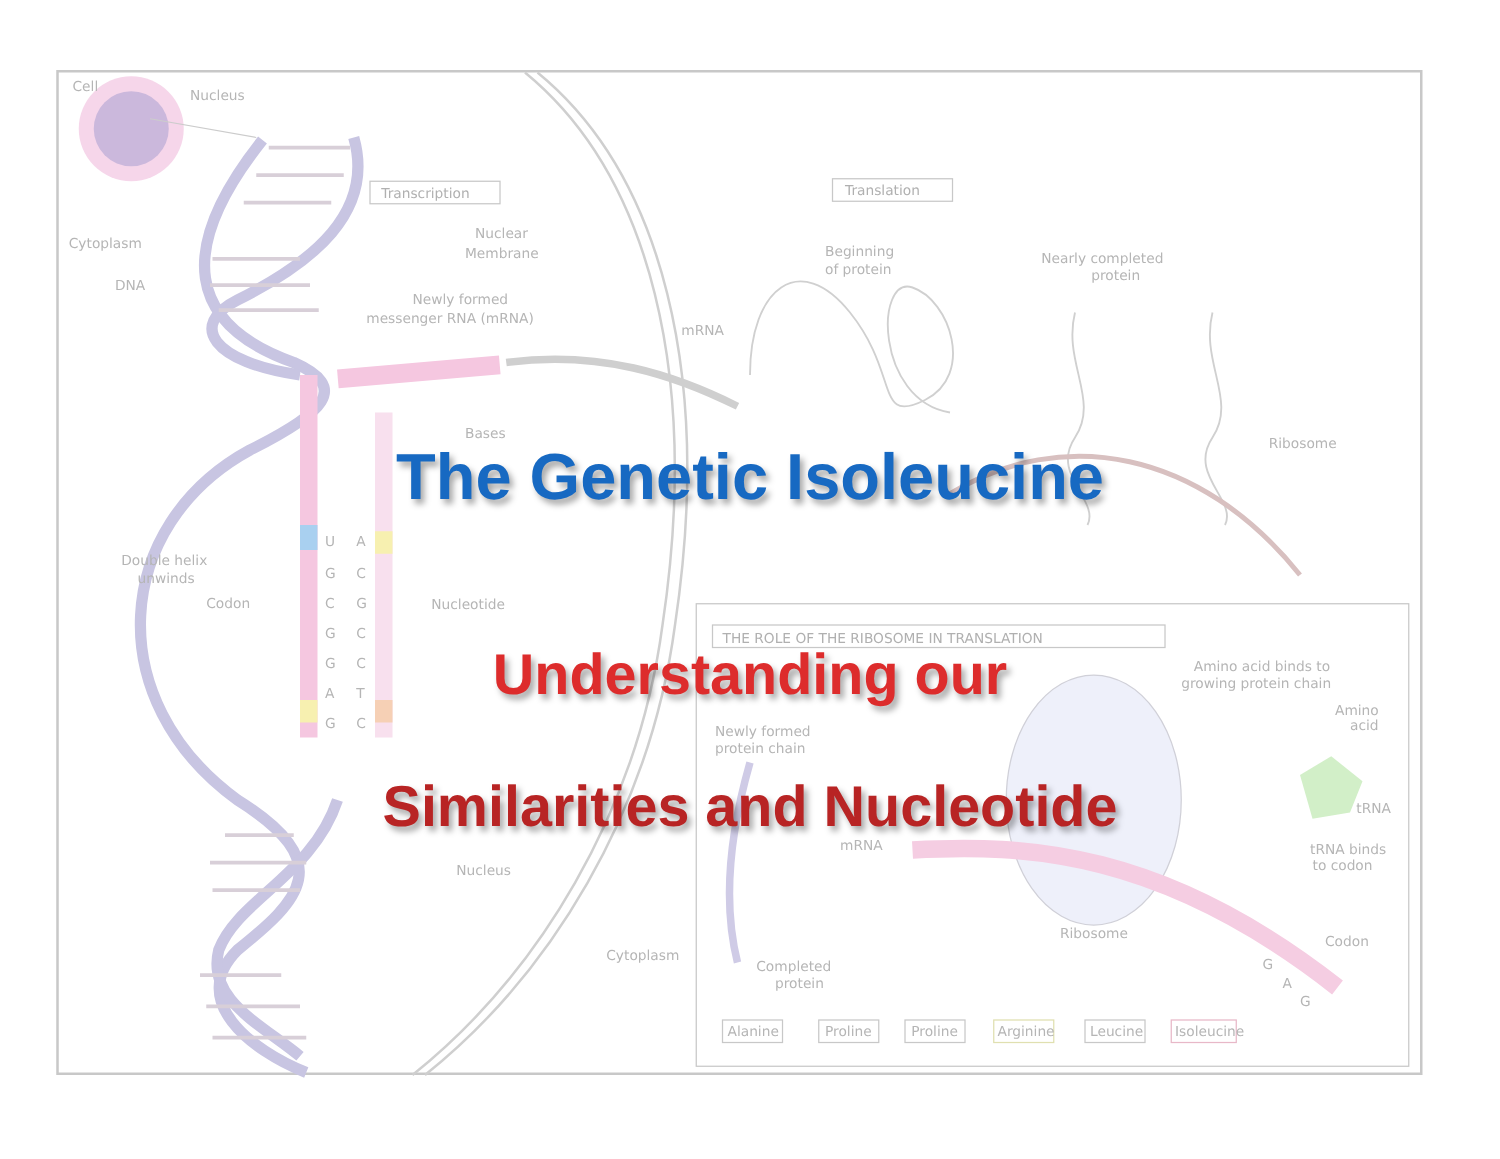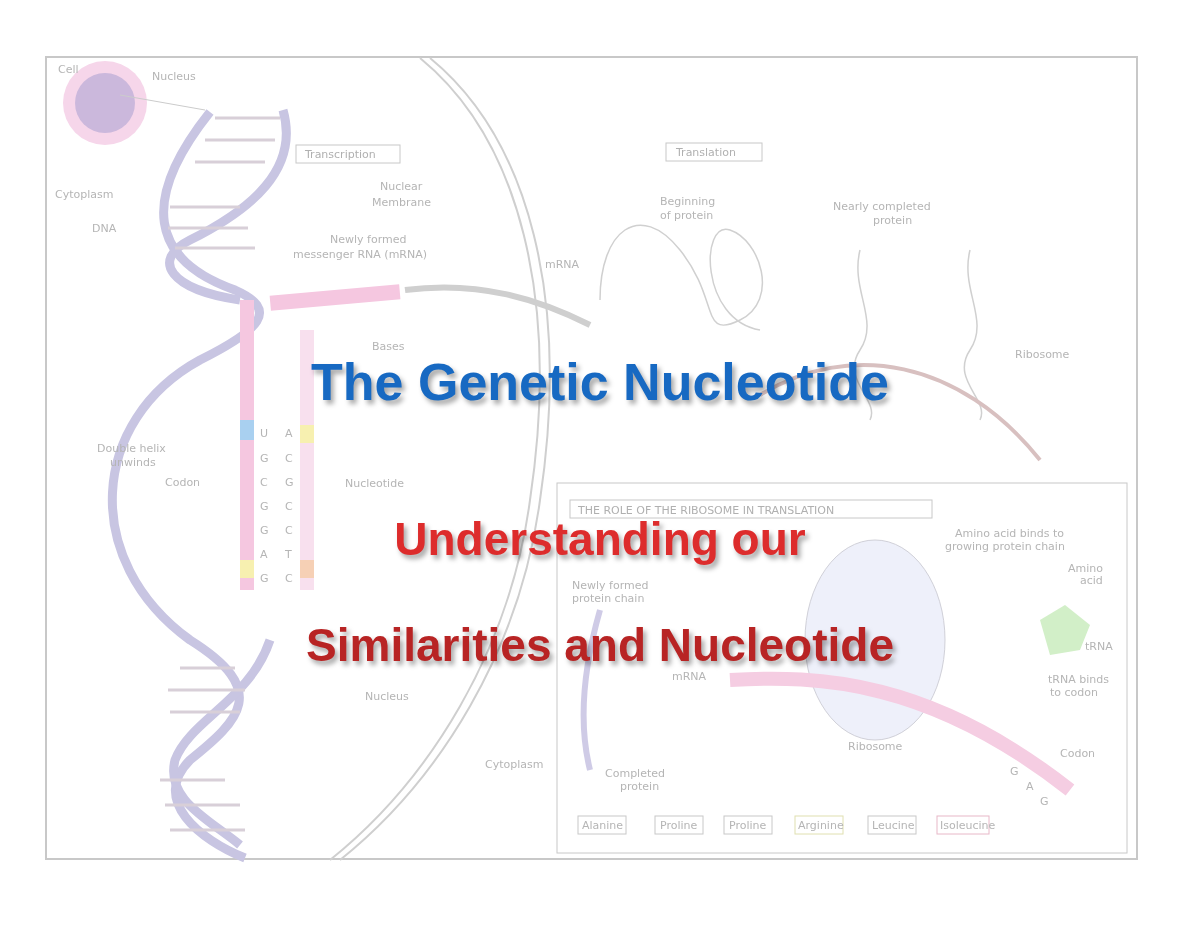--- a/index.html
+++ b/index.html
@@ -146,15 +146,15 @@
   <text class="lbl" x="660" y="829" font-size="9">Proline</text>
   <text class="lbl" x="729" y="829" font-size="9">Proline</text>
   <text class="lbl" x="798" y="829" font-size="9">Arginine</text>
   <text class="lbl" x="872" y="829" font-size="9">Leucine</text>
   <text class="lbl" x="940" y="829" font-size="9">Isoleucine</text>
   <text class="lbl" x="1010" y="775">G</text>
   <text class="lbl" x="1026" y="790">A</text>
   <text class="lbl" x="1040" y="805">G</text>
 </svg>
 
-<div class="title t1"><span>The Genetic Nucleotide</span></div>
+<div class="title t1"><span>The Genetic Isoleucine</span></div>
 <div class="title t2"><span>Understanding our</span></div>
 <div class="title t3"><span>Similarities and Nucleotide</span></div>
 
 </body></html>

